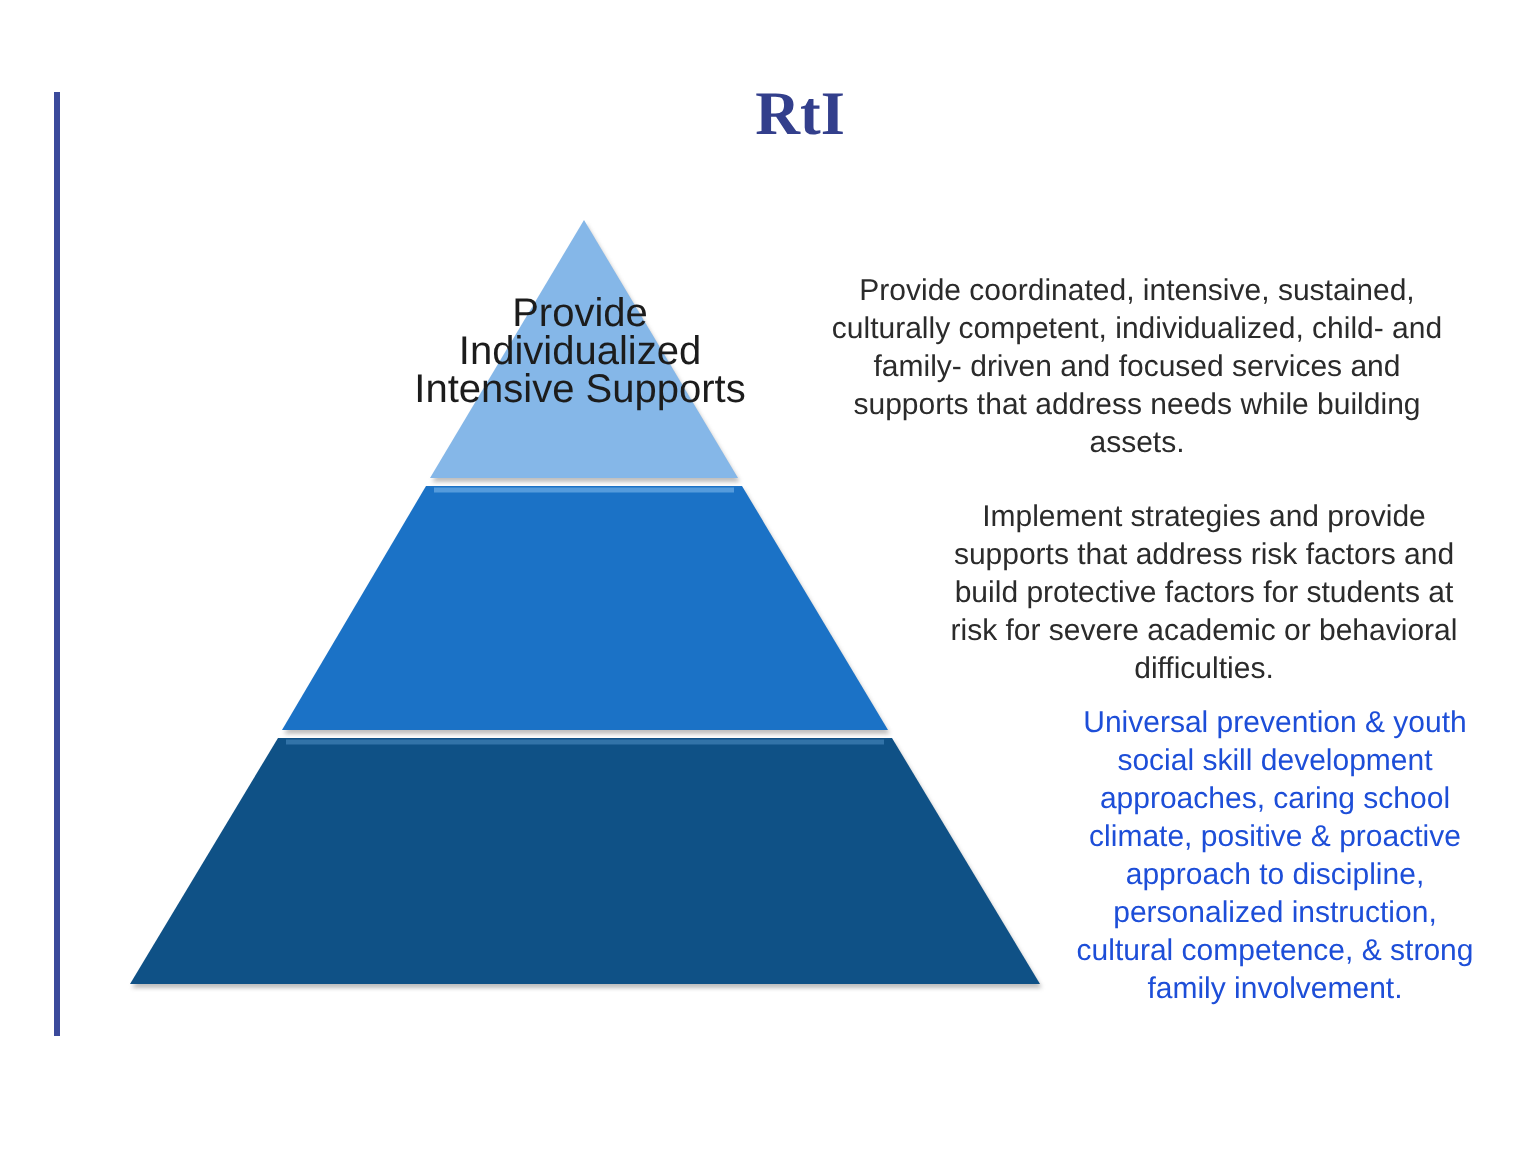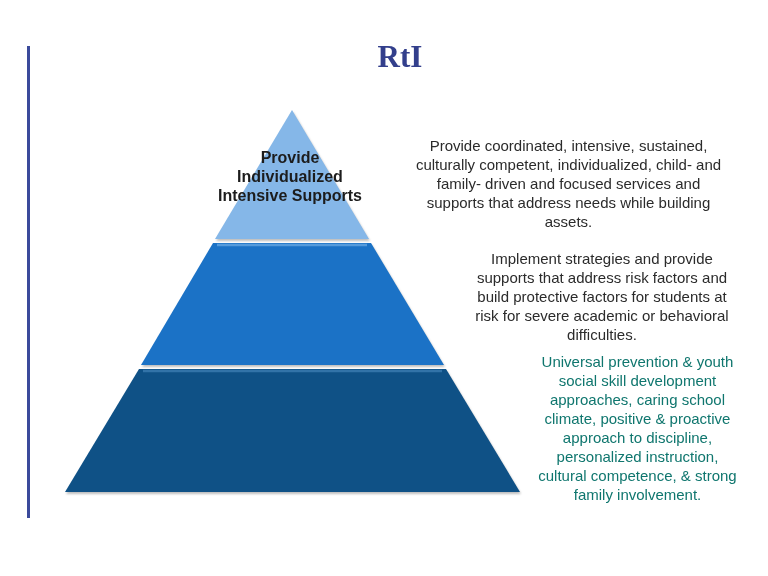--- a/index.html
+++ b/index.html
@@ -47,22 +47,21 @@
   .tier-label {
     position: absolute;
     text-align: center;
     white-space: pre-line;
     line-height: 19px;
   }
   .tier-label-1 {
     left: 188px;
     top: 148px;
     width: 204px;
-    font-size: 16px;
-    font-weight: bold;
+    font-size: 20px;
   }
   .tier-label-2 {
     left: 160px;
     top: 283px;
     width: 264px;
     font-size: 17px;
   }
   .tier-label-3 {
     left: 140px;
     top: 416px;
@@ -108,21 +107,21 @@
 family- driven and focused services and
 supports that address needs while building
 assets.</div>
 
   <div class="desc desc-2" style="color: rgb(43, 43, 43);">Implement strategies and provide
 supports that address risk factors and
 build protective factors for students at
 risk for severe academic or behavioral
 difficulties.</div>
 
-  <div class="desc desc-3" style="color: #0f766e;">Universal prevention &amp; youth
+  <div class="desc desc-3" style="color: #1d4ed8;">Universal prevention &amp; youth
 social skill development
 approaches, caring school
 climate, positive &amp; proactive
 approach to discipline,
 personalized instruction,
 cultural competence, &amp; strong
 family involvement.</div>
 
 </div>
 

